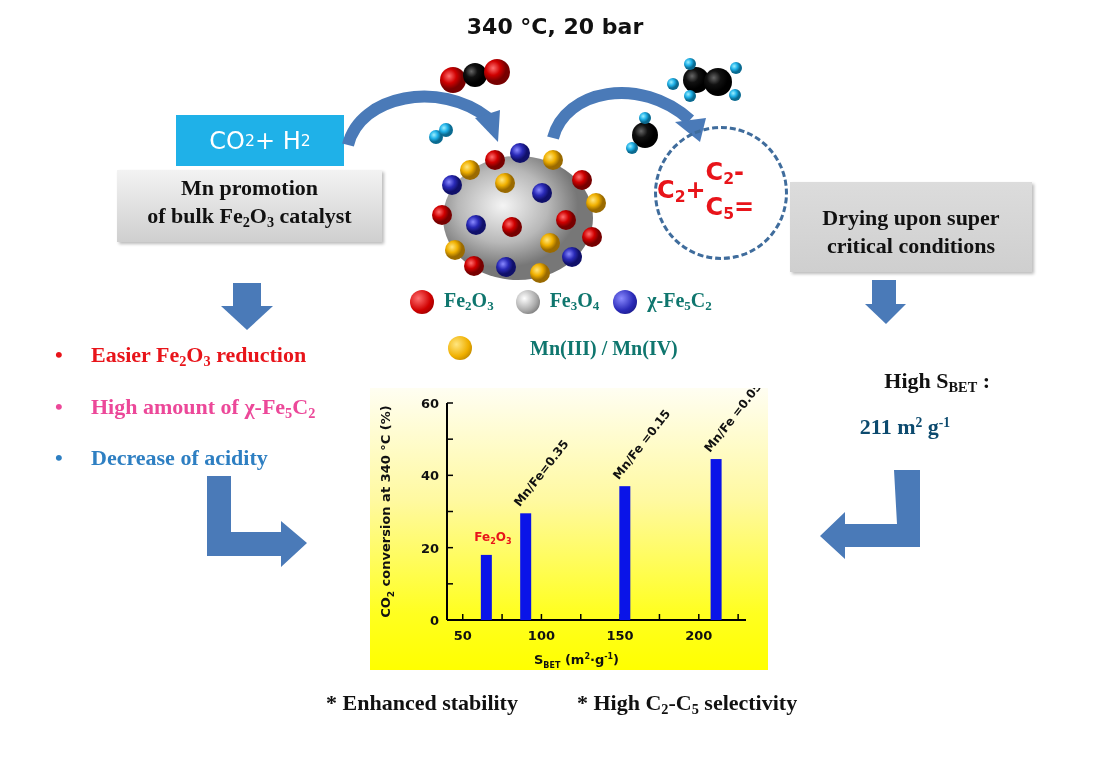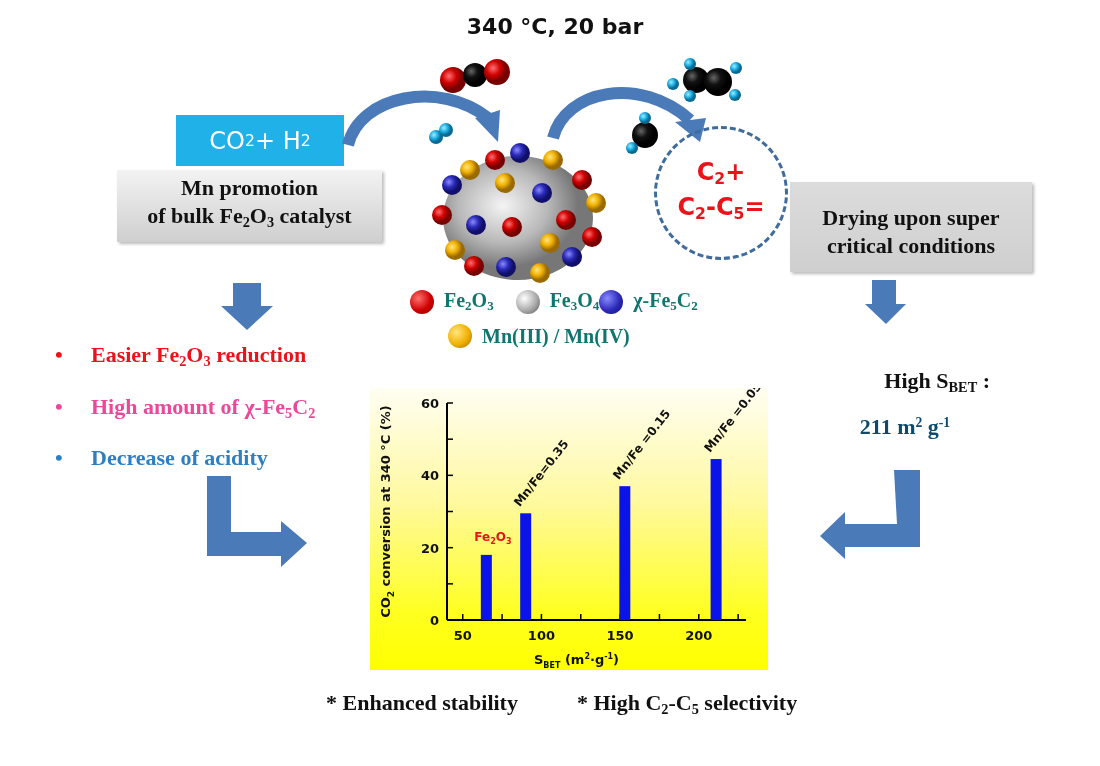--- a/index.html
+++ b/index.html
@@ -20,21 +20,21 @@
   .black{color:#ec4899;}
   .legend{left:410px;top:286px;font-weight:bold;font-size:20px;color:#0f766e;}
   .legend-row{display:flex;align-items:center;height:32px;}
   .ball{display:inline-block;width:24px;height:24px;border-radius:50%;margin-right:10px;}
   .ball.red{background:radial-gradient(circle at 35% 35%,#ff7070,#d00000 55%,#700 100%);}
   .ball.gray{background:radial-gradient(circle at 35% 35%,#fff,#aaa 55%,#555 100%);}
   .ball.navy{background:radial-gradient(circle at 35% 35%,#8a8aff,#2a2ab8 55%,#10106a 100%);}
   .ball.gold{background:radial-gradient(circle at 35% 35%,#ffe680,#f0b000 55%,#9a6a00 100%);}
   .high-sbet{left:820px;top:368px;width:170px;text-align:right;font-weight:bold;font-size:22px;color:#111;}
   .sbet-val{left:820px;top:414px;width:170px;text-align:center;font-weight:bold;font-size:22px;color:#0c4a6e;}
-  .product-circle{left:654px;top:126px;width:134px;height:134px;border:3px dashed #3f6c9c;border-radius:50%;display:flex;flex-direction:column;align-items:center;justify-content:center;color:#e8141a;font-family:"DejaVu Sans",sans-serif;font-weight:bold;font-size:24px;line-height:28px;box-sizing:border-box;}
+  .product-circle{left:654px;top:126px;width:134px;height:134px;border:3px dashed #3f6c9c;border-radius:50%;display:flex;flex-direction:row;align-items:center;justify-content:center;color:#e8141a;font-family:"DejaVu Sans",sans-serif;font-weight:bold;font-size:24px;line-height:28px;box-sizing:border-box;}
   .bottom-note{left:310px;top:690px;font-weight:bold;font-size:22px;color:#111;white-space:nowrap;margin-left:16px;}
   .chart{left:370px;top:388px;width:398px;height:282px;background:linear-gradient(180deg,#fffef2 0%,#fff9a0 40%,#ffff20 80%,#ffff00 100%);}
   .chart svg{position:absolute;left:0;top:0;}
   .ax-font{font-family:"DejaVu Sans",sans-serif;font-weight:bold;}
 </style>
 </head>
 <body>
 
 <div class="abs title">340 °C, 20 bar</div>
 
@@ -171,25 +171,25 @@
 <div class="abs product-circle">
   <div><span>C</span><span class="sub">2</span><span>+</span></div>
   <div><span>C</span><span class="sub">2</span><span>-C</span><span class="sub">5</span><span>=</span></div>
 </div>
 
 <div class="abs legend">
   <div class="legend-row">
     <span class="ball red"></span>
     <span style="margin-right:22px"><span>Fe</span><span class="sub">2</span><span>O</span><span class="sub">3</span></span>
     <span class="ball gray"></span>
-    <span style=""><span>Fe</span><span class="sub">3</span><span>O</span><span class="sub">4</span></span>
+    <span style="margin-right:14px"><span>Fe</span><span class="sub">3</span><span>O</span><span class="sub">4</span></span>
     <span class="ball navy"></span>
     <span><span>χ-Fe</span><span class="sub">5</span><span>C</span><span class="sub">2</span></span>
   </div>
-  <div class="legend-row" style="margin-left:38px;margin-top:2px;">
+  <div class="legend-row" style="margin-left:38px;margin-top:14px;gap:48px;">
     <span class="ball gold"></span>
     <span>Mn(III) / Mn(IV)</span>
   </div>
 </div>
 
 <div class="abs bullets">
   <div class="red"><span class="bullet-dot">•</span><span>Easier Fe</span><span class="sub">2</span><span>O</span><span class="sub">3</span><span> reduction</span></div>
   <div class="black"><span class="bullet-dot">•</span><span>High amount of χ-Fe</span><span class="sub">5</span><span>C</span><span class="sub">2</span><span></span></div>
   <div class="blue"><span class="bullet-dot">•</span><span>Decrease of acidity</span></div>
 </div>

